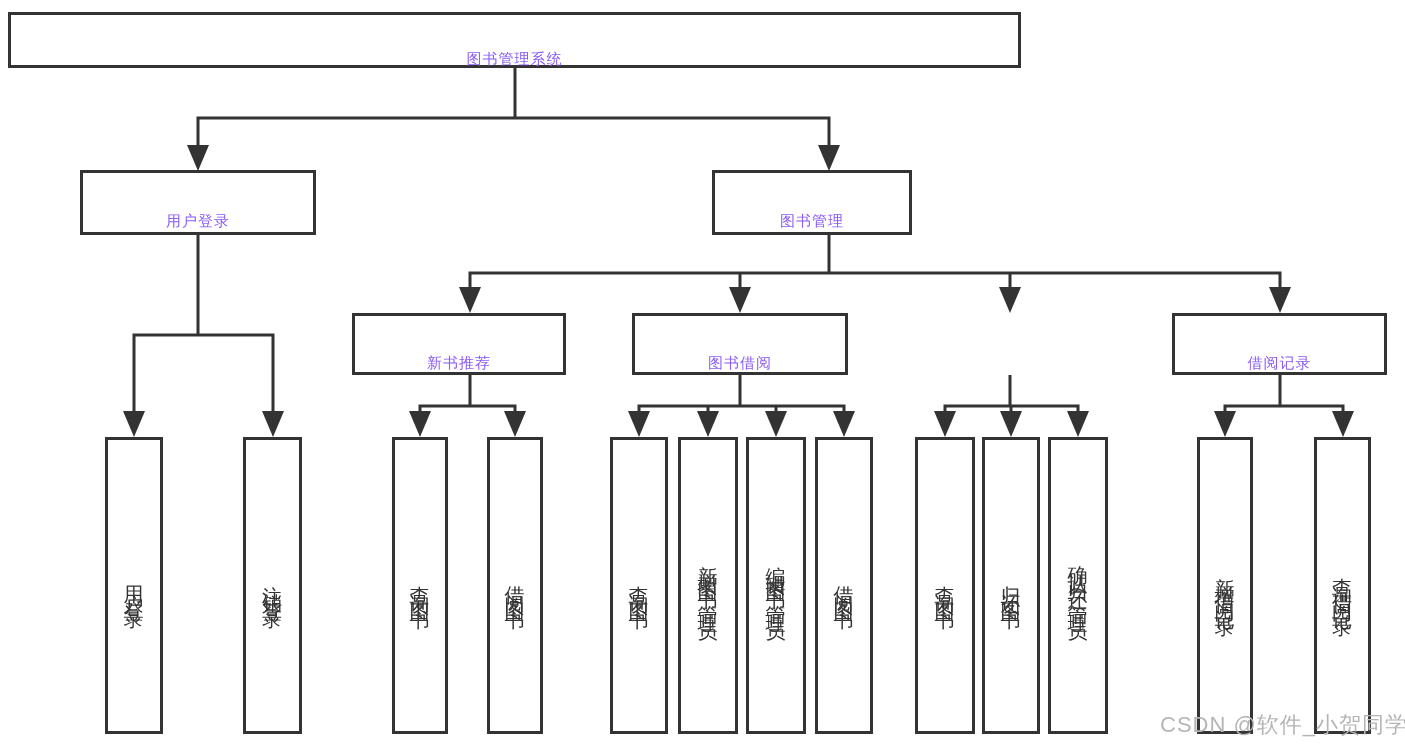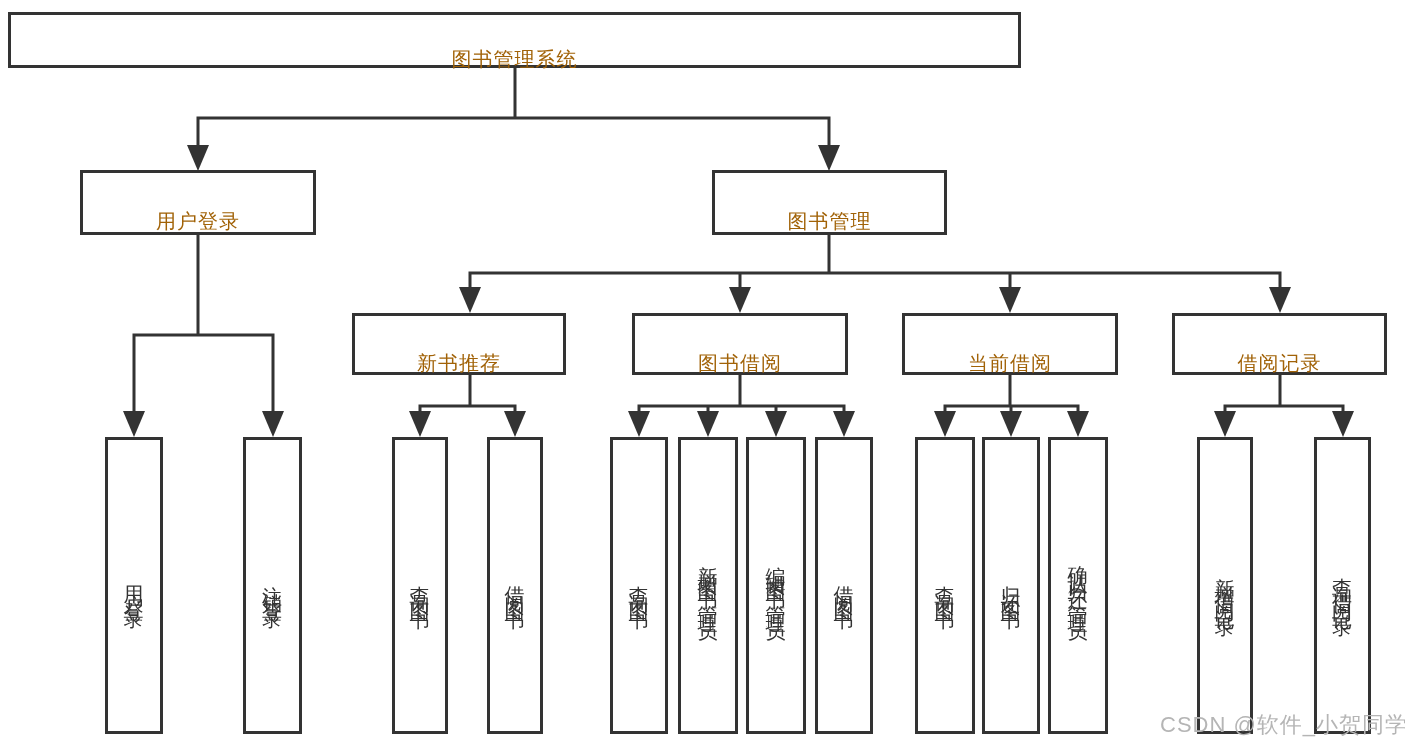--- a/index.html
+++ b/index.html
@@ -25,22 +25,22 @@
   .node {
     position: absolute;
     box-sizing: border-box;
     background: #ffffff;
     border: 3px solid #333333;
     display: flex;
     align-items: center;
     justify-content: center;
   }
   .h-label {
-    font-size: 20px;
-    color: #a16207;
+    font-size: 15px;
+    color: #8b5cf6;
     letter-spacing: 1px;
     white-space: nowrap;
     margin-top: 38px;
   }
   .v-label {
     writing-mode: vertical-rl;
     text-orientation: mixed;
     font-size: 20px;
     line-height: 1.1;
     letter-spacing: 8px;
@@ -112,32 +112,29 @@
     <polygon fill="#333333" points="1332,411 1354,411 1343,437"></polygon>
   </svg>
 
   <div class="node" style="left:8px;top:12px;width:1013px;height:56px">
     <span class="h-label">图书管理系统</span>
   </div>
 
   <div class="node" style="left:80px;top:170px;width:236px;height:65px">
     <span class="h-label">用户登录</span>
   </div>
-  <div class="node" style="left:712px;top:170px;width:235px;height:65px">
+  <div class="node" style="left:712px;top:170px;width:200px;height:65px">
     <span class="h-label">图书管理</span>
   </div>
 
   <div class="node" style="left:352px;top:313px;width:214px;height:62px">
     <span class="h-label">新书推荐</span>
   </div>
   <div class="node" style="left:632px;top:313px;width:216px;height:62px">
     <span class="h-label">图书借阅</span>
-  </div>
-  <div class="node" style="left:902px;top:313px;width:216px;height:62px">
-    <span class="h-label">当前借阅</span>
   </div>
   <div class="node" style="left:1172px;top:313px;width:215px;height:62px">
     <span class="h-label">借阅记录</span>
   </div>
 
   <div class="node" style="left:105px;top:437px;width:58px;height:297px">
     <span class="v-label">用户登录</span>
   </div>
   <div class="node" style="left:243px;top:437px;width:59px;height:297px">
     <span class="v-label">注销登录</span>

